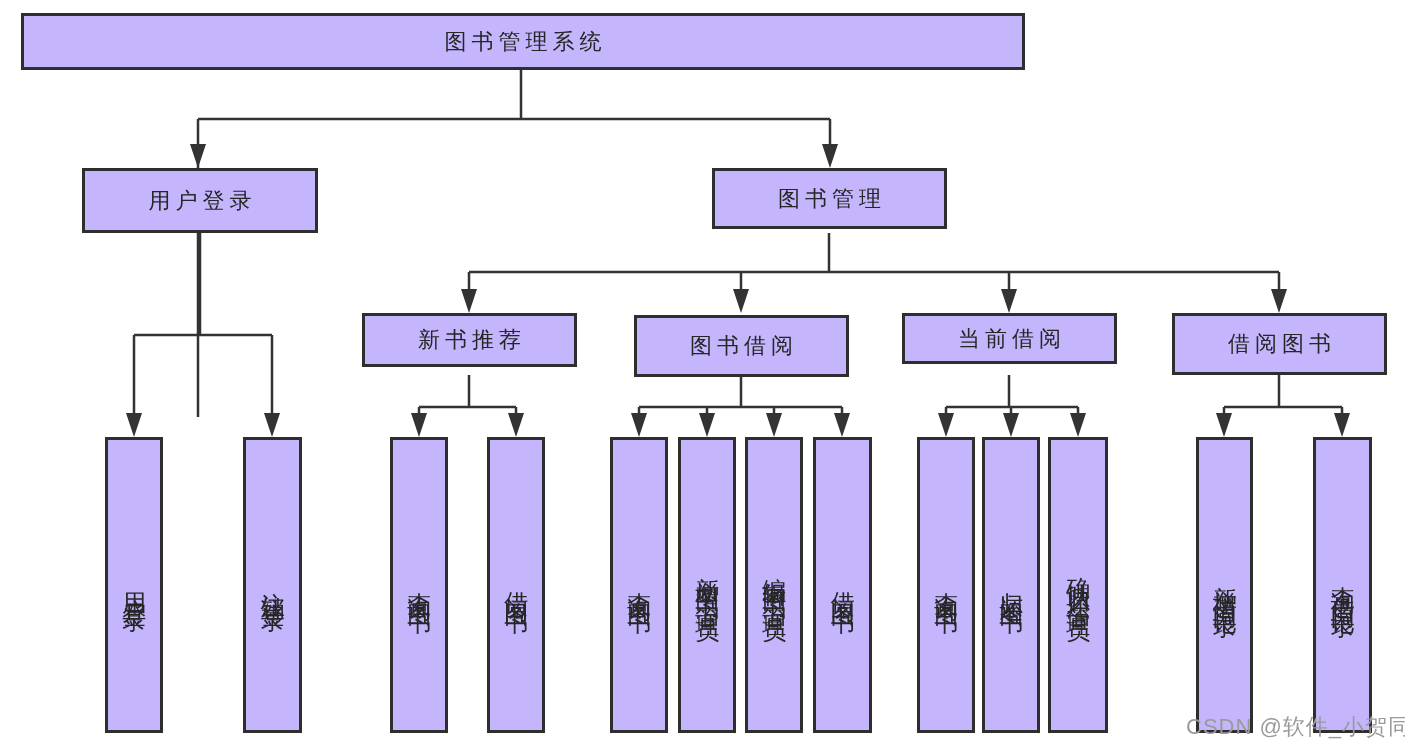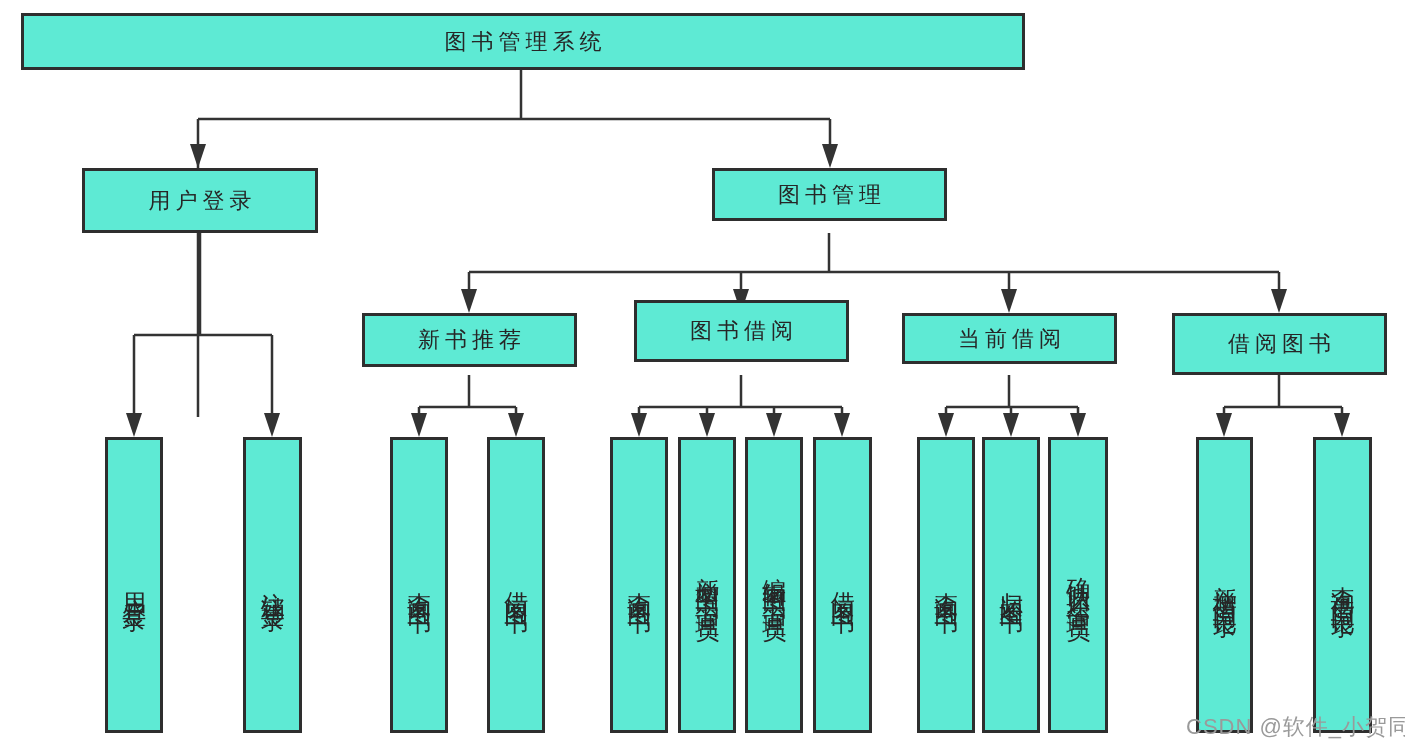--- a/index.html
+++ b/index.html
@@ -23,21 +23,21 @@
     stroke-width: 2.5;
     fill: none;
   }
   svg.connectors polygon {
     fill: #333333;
     stroke: none;
   }
   .box {
     position: absolute;
     box-sizing: border-box;
-    background: #5eead4;
+    background: #c4b5fd;
     border: 3px solid #2e2e2e;
     display: flex;
     align-items: center;
     justify-content: center;
     z-index: 2;
   }
   .hbox {
     font-size: 22px;
     letter-spacing: 5px;
     text-indent: 5px;
@@ -48,24 +48,24 @@
     text-orientation: mixed;
     font-size: 24px;
     letter-spacing: 6px;
     white-space: nowrap;
     line-height: 1.1;
   }
   
   .n-root           { left: 21px;   top: 13px;  width: 1004px; height: 57px; }
   
   .n-user-login-grp { left: 82px;   top: 168px; width: 236px;  height: 65px; }
-  .n-book-mgmt-grp  { left: 712px;  top: 168px; width: 235px;  height: 53px; }
+  .n-book-mgmt-grp  { left: 712px;  top: 168px; width: 235px;  height: 61px; }
   
   .n-new-books      { left: 362px;  top: 313px; width: 215px;  height: 54px; }
-  .n-book-borrow    { left: 634px;  top: 300px; width: 215px;  height: 62px; }
+  .n-book-borrow    { left: 634px;  top: 315px; width: 215px;  height: 62px; }
   .n-current-borrow { left: 902px;  top: 313px; width: 215px;  height: 51px; }
   .n-borrow-records { left: 1172px; top: 313px; width: 215px;  height: 62px; }
   
   .leaf { top: 437px; height: 296px; }
   .l-1  { left: 105px;  width: 58px; }
   .l-2  { left: 243px;  width: 59px; }
   .l-3  { left: 390px;  width: 58px; }
   .l-4  { left: 487px;  width: 58px; }
   .l-5  { left: 610px;  width: 58px; }
   .l-6  { left: 678px;  width: 58px; }

